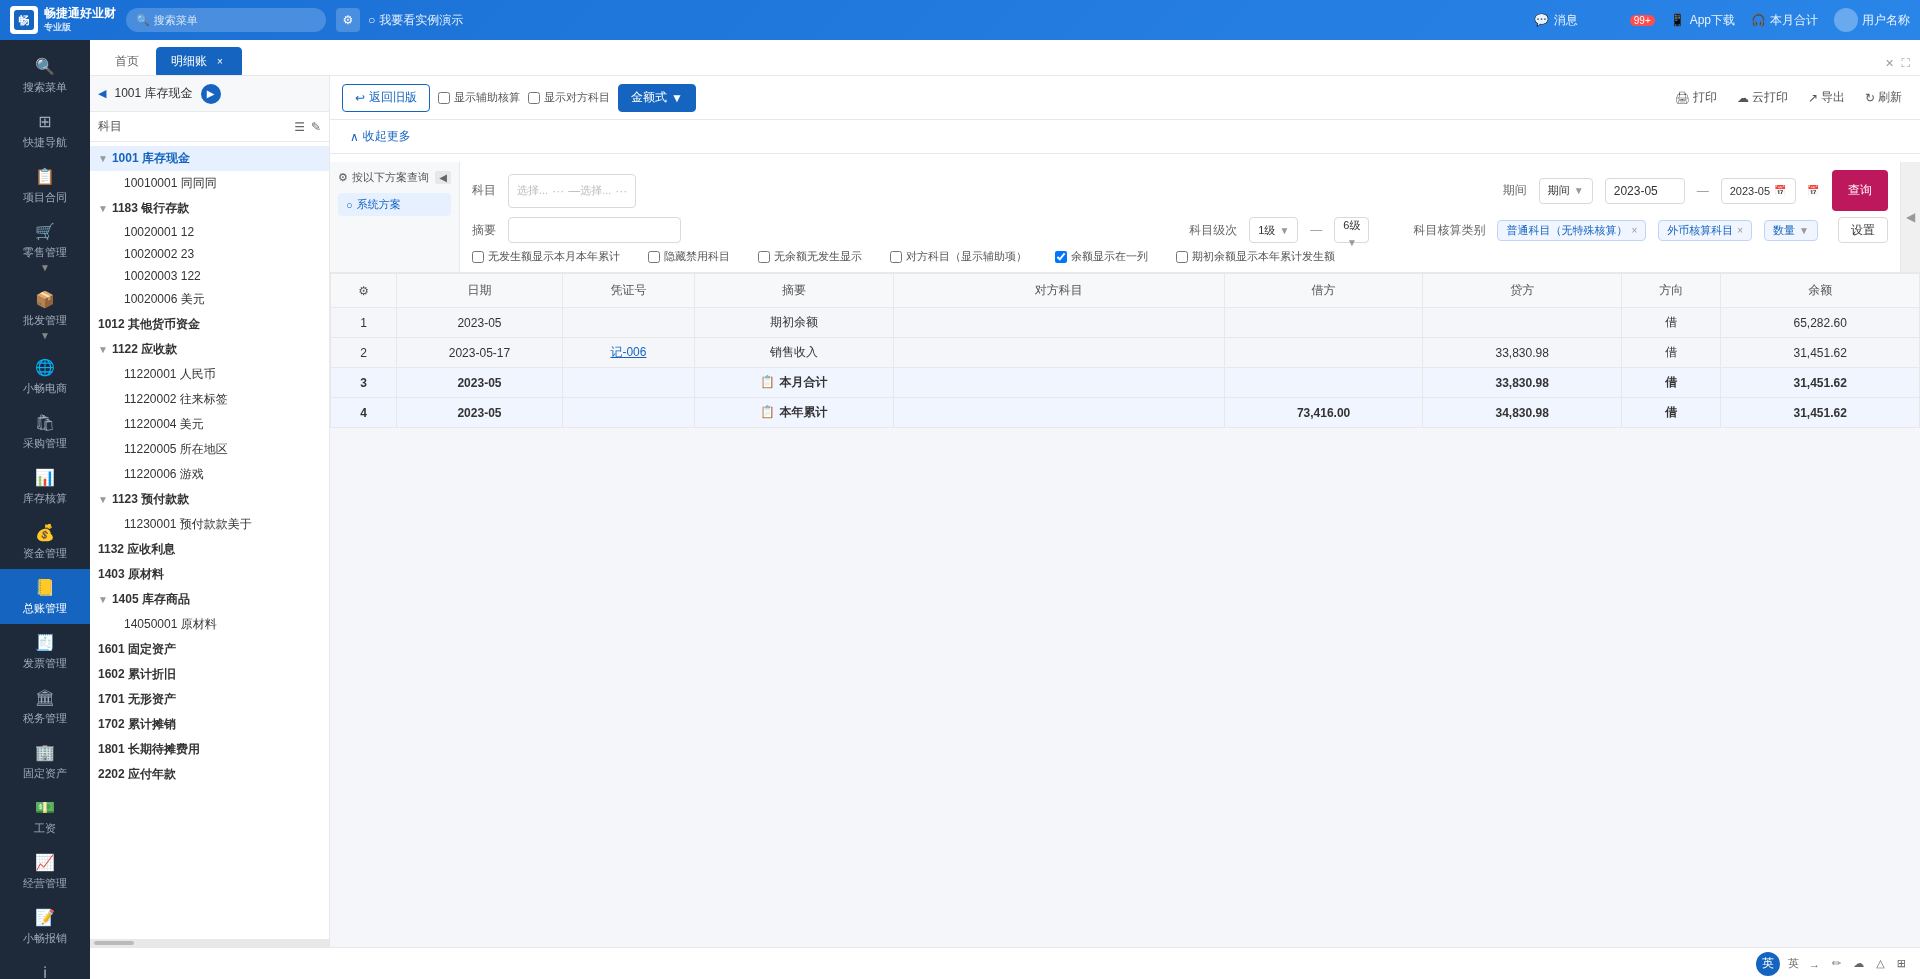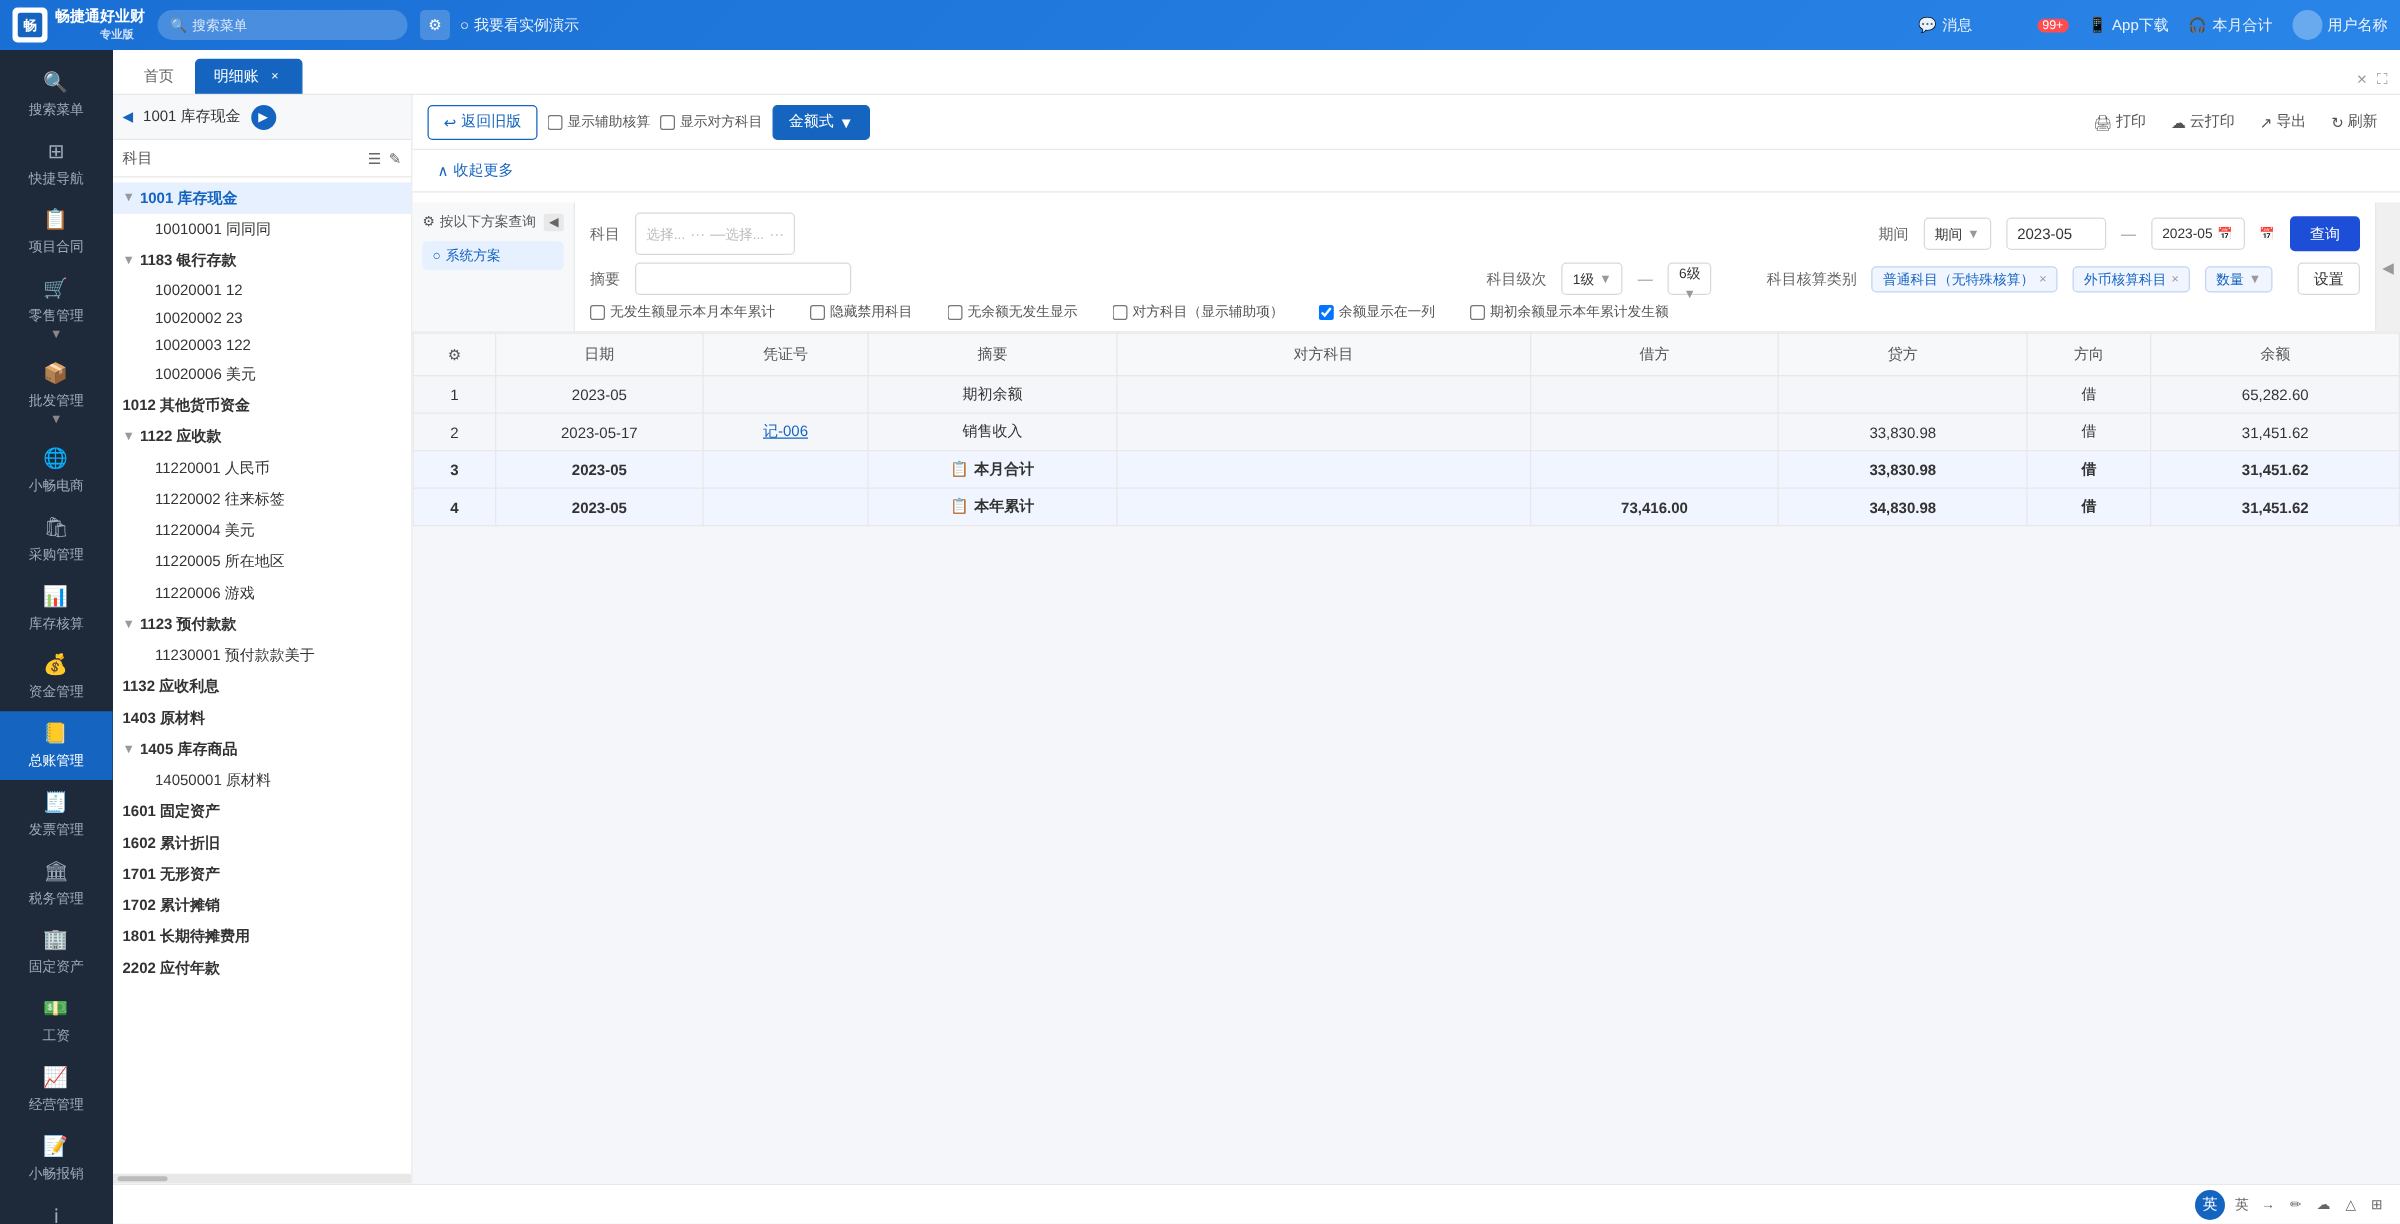--- a/index.html
+++ b/index.html
@@ -453,23 +453,23 @@
       align-items: center;
       gap: 4px;
       font-size: 12px;
       color: #1565c0;
       cursor: pointer;
       padding: 4px 8px;
       border-radius: 4px;
     }
 
     .search-btn {
-      height: 28px;
+      height: 41px;
       padding: 0 16px;
-      background: #1d4ed8;
+      background: #be185d;
       color: white;
       border: none;
       border-radius: 4px;
       cursor: pointer;
       font-size: 12px;
     }
 
     .sub-label {
       font-size: 10px;
       color: #888;
@@ -483,21 +483,21 @@
 <div class="top-bar">
   <div class="top-bar-logo">
     <div class="logo-icon">
       <svg width="20" height="20" viewBox="0 0 20 20">
         <rect width="20" height="20" fill="#1565c0" rx="3"></rect>
         <text x="10" y="14" text-anchor="middle" fill="white" font-size="11" font-weight="bold">畅</text>
       </svg>
     </div>
     <div>
       <div style="font-size:12px;line-height:1.2;">畅捷通好业财</div>
-      <div style="font-size:9px;opacity:0.8;margin-left:36px;">专业版</div>
+      <div style="font-size:9px;opacity:0.8;">专业版</div>
     </div>
   </div>
 
   <div class="top-bar-search">
     <span style="margin-right:4px;">🔍</span>
     <span>搜索菜单</span>
   </div>
 
   <div style="width:24px;height:24px;background:rgba(255,255,255,0.2);border-radius:4px;display:flex;align-items:center;justify-content:center;margin-right:8px;cursor:pointer;">⚙</div>
 

